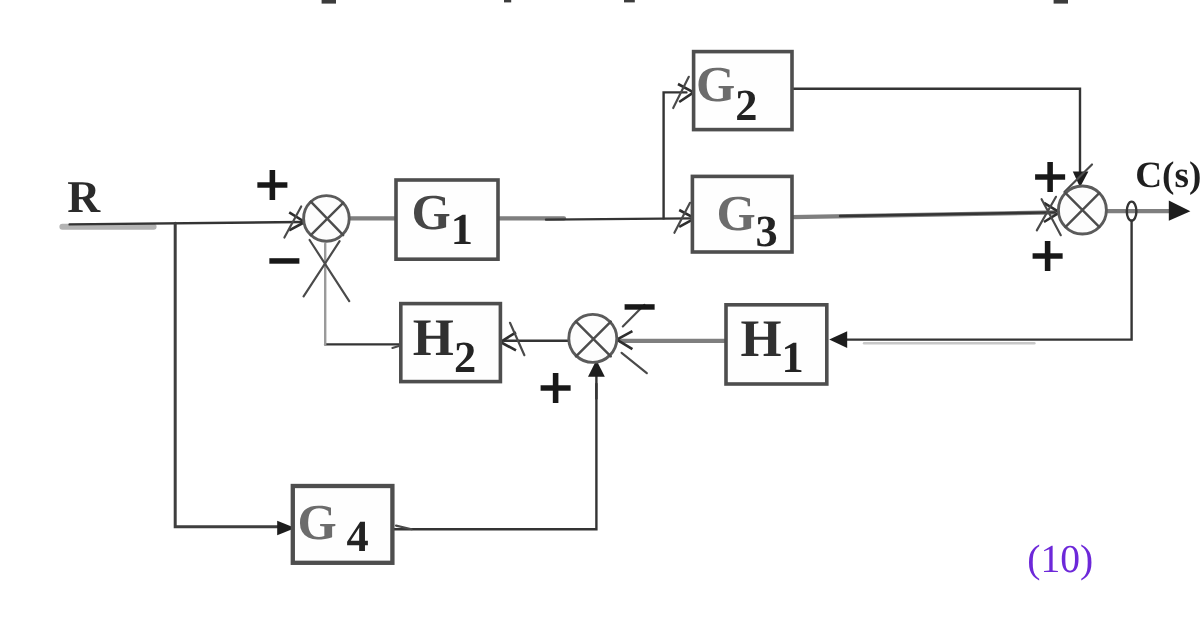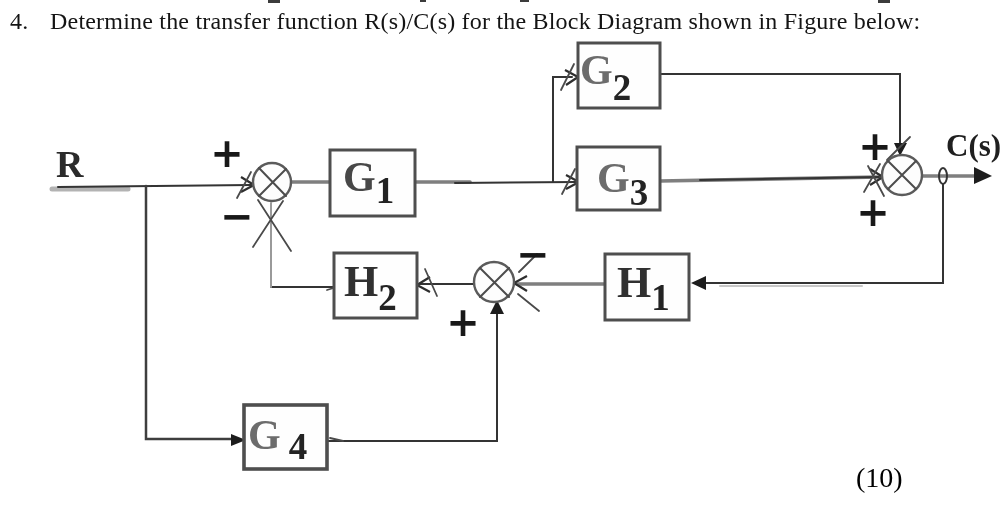--- a/index.html
+++ b/index.html
@@ -5,21 +5,21 @@
   html,body { margin:0; padding:0; background:#ffffff; }
   .page {
     position:relative; width:1001px; height:519px;
     background:#ffffff; overflow:hidden;
     font-family:"Liberation Serif", serif;
   }
   .header { position:absolute; top:8px; left:10px; width:980px;
     font-size:24px; color:#141414; letter-spacing:0.2px; }
   .qnum { display:inline-block; width:40px; }
   .qtitle { display:inline-block; }
-  .marks { position:absolute; left:856px; top:462px; font-size:28px; color:#000000; }
+  .marks { position:absolute; left:856px; top:449px; font-size:33px; color:#6d28d9; }
   svg.diagram { position:absolute; left:0; top:0; }
 
   
   .ln    { stroke:#343434; stroke-width:2;   fill:none; stroke-linecap:round; }
   .ln25  { stroke:#3e3e3e; stroke-width:2.5; fill:none; stroke-linecap:round; }
   .ln-th { stroke:#7f7f7f; stroke-width:3.6; fill:none; stroke-linecap:round; }
   .ln-md { stroke:#9a9a9a; stroke-width:2;   fill:none; stroke-linecap:round; }
   .ln-lt { stroke:#b3b3b3; stroke-width:5;   fill:none; stroke-linecap:round; }
   .tick  { stroke:#4a4a4a; stroke-width:1.8; fill:none; stroke-linecap:round; }
   .chev  { stroke:#2e2e2e; stroke-width:2.2; fill:none; stroke-linejoin:round; }
@@ -38,23 +38,20 @@
   .io      { font:700 38px "Liberation Serif", serif; fill:#2b2b2b; }
   .out     { font:700 31px "Liberation Serif", serif; fill:#1f1f1f; }
   .sign    { font:700 40px "DejaVu Sans", sans-serif; fill:#181818;
              text-anchor:middle; }
 </style>
 </head>
 <body>
 
 <div class="page">
 
-  <div class="header">
-    <span class="qnum">4.</span><span class="qtitle">Determine the transfer function R(s)/C(s) for the Block Diagram shown in Figure below:</span>
-  </div>
 
   <svg class="diagram" width="1001" height="519" viewBox="0 0 1001 519" xmlns="http://www.w3.org/2000/svg">
 
     <g>
       <rect class="speck" x="268" y="0" width="12" height="3"></rect>
       <rect class="speck" x="420" y="0" width="6" height="2"></rect>
       <rect class="speck" x="520" y="0" width="9" height="2"></rect>
       <rect class="speck" x="878" y="0" width="12" height="3"></rect>
     </g>
 

